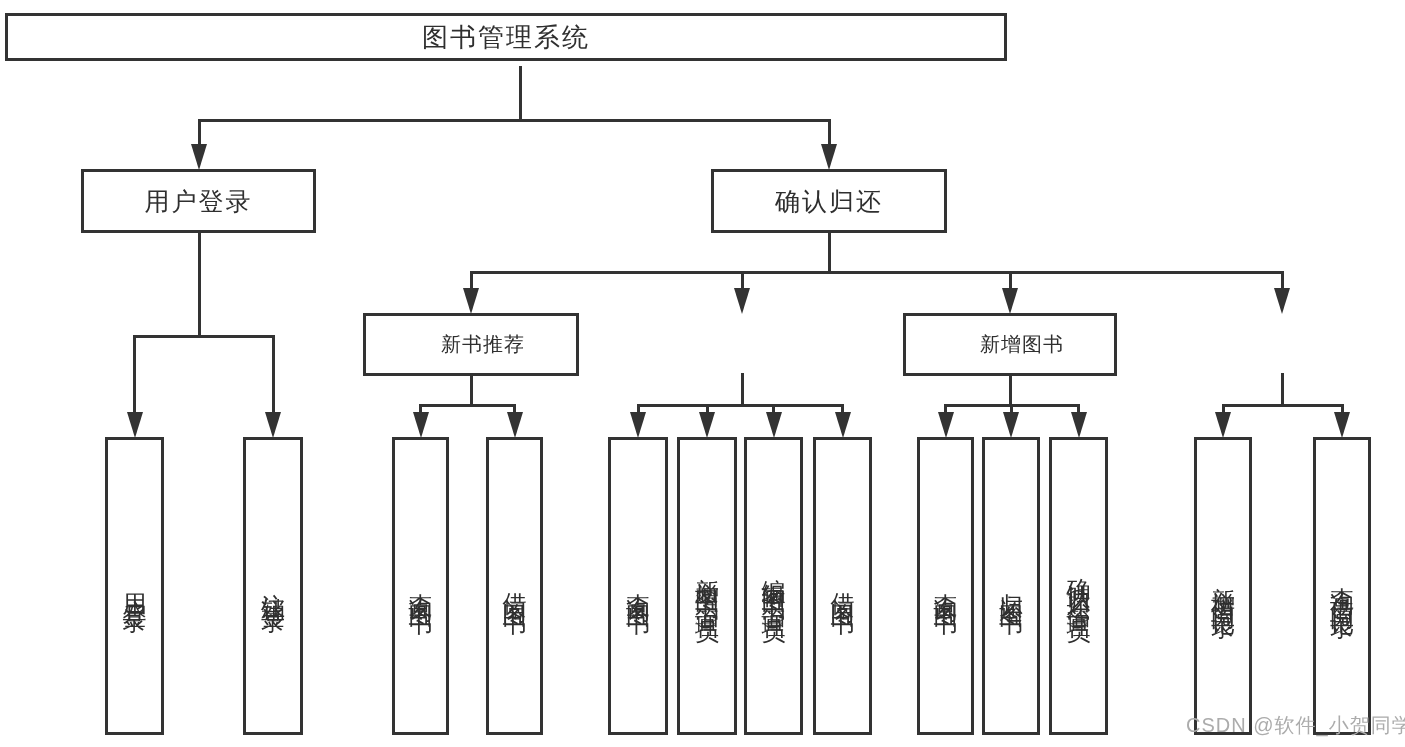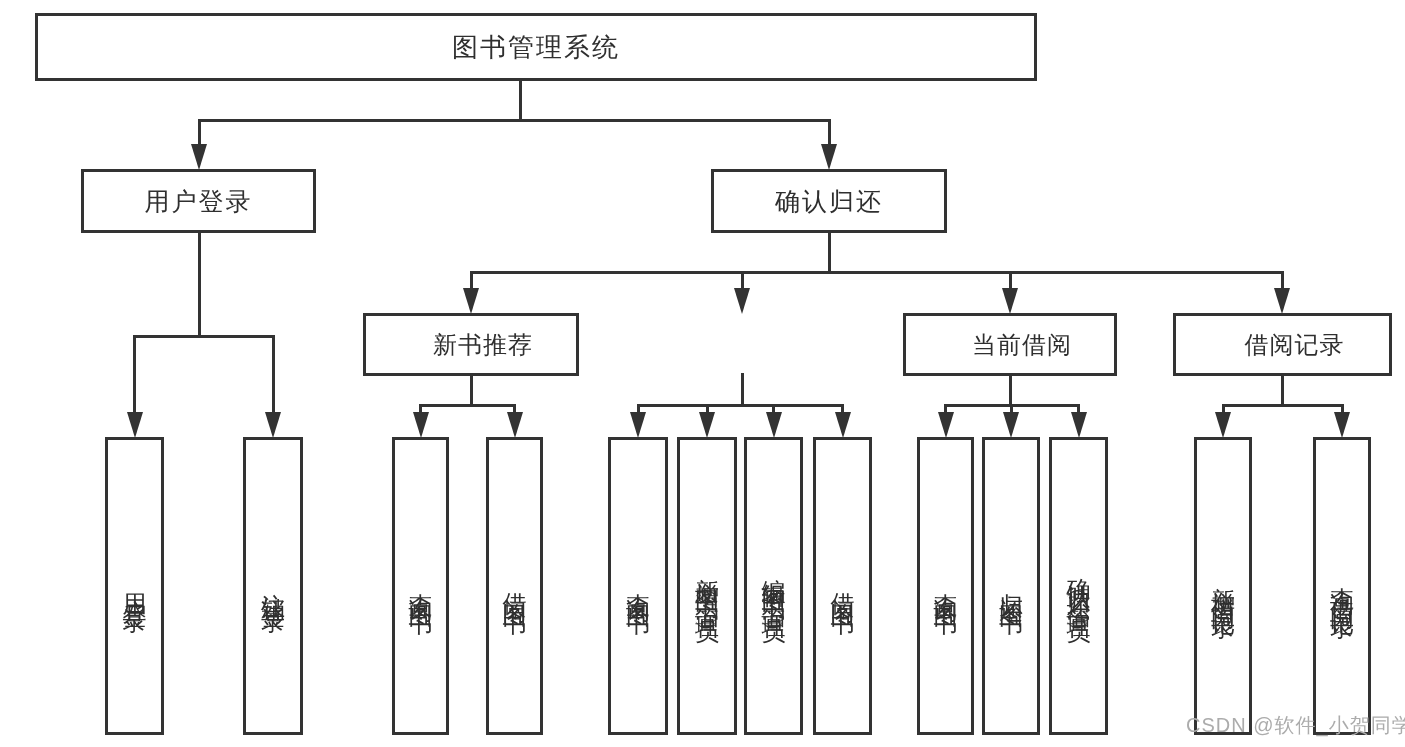--- a/index.html
+++ b/index.html
@@ -8,21 +8,21 @@
   .line{position:absolute;background:#333;}
   .v{width:3px;}
   .h{height:3px;}
   .ah{position:absolute;width:0;height:0;
       border-left:8px solid transparent;border-right:8px solid transparent;
       border-top:26px solid #333;}
   .box{position:absolute;box-sizing:border-box;border:3px solid #333;background:#fff;
        display:flex;align-items:center;justify-content:center;color:#2f2f2f;}
   .t1{font-size:26px;letter-spacing:2px;}
   .t2{font-size:25px;letter-spacing:2px;}
-  .t3{font-size:24px;letter-spacing:1px;padding-left:24px;}
+  .t3{font-size:20px;letter-spacing:1px;padding-left:24px;}
   .vbox span{writing-mode:vertical-rl;font-size:24px;letter-spacing:6px;line-height:1;}
   .wm{position:absolute;left:1186px;top:712px;font-size:20px;color:#acacac;
       font-family:"Liberation Sans",sans-serif;letter-spacing:1px;z-index:9;white-space:nowrap;}
 </style>
 </head>
 <body>
 
 <div id="stage">
 
   <div class="line v" style="left:518.5px;top:66px;height:54px"></div>
@@ -77,44 +77,41 @@
   <div class="line v" style="left:1077px;top:405px;height:13px"></div>
   <div class="ah" style="left:1070.5px;top:412px"></div>
 
   <div class="line v" style="left:1280.5px;top:373px;height:33px"></div>
   <div class="line h" style="left:1221.5px;top:403.5px;width:122px"></div>
   <div class="line v" style="left:1221.5px;top:405px;height:13px"></div>
   <div class="ah" style="left:1215px;top:412px"></div>
   <div class="line v" style="left:1340.5px;top:405px;height:13px"></div>
   <div class="ah" style="left:1334px;top:412px"></div>
 
-  <div class="box t1" style="left:35px;top:13px;width:1002px;height:68px">
+  <div class="box t1" style="left:5px;top:13px;width:1002px;height:48px">
     <span>图书管理系统</span>
   </div>
 
   <div class="box t2" style="left:81px;top:169px;width:235px;height:64px">
     <span>用户登录</span>
   </div>
 
   <div class="box t2" style="left:711px;top:169px;width:236px;height:64px">
     <span>确认归还</span>
   </div>
 
   <div class="box t3" style="left:363px;top:313px;width:216px;height:63px">
     <span>新书推荐</span>
   </div>
 
 
   <div class="box t3" style="left:903px;top:313px;width:214px;height:63px">
-    <span>当前借阅</span>
+    <span>新增图书</span>
   </div>
 
-  <div class="box t3" style="left:1173px;top:313px;width:219px;height:63px">
-    <span>借阅记录</span>
-  </div>
 
   <div class="box vbox" style="left:105px;top:437px;width:59px;height:298px">
     <span>用户登录</span>
   </div>
   <div class="box vbox" style="left:243px;top:437px;width:60px;height:298px">
     <span>注销登录</span>
   </div>
 
   <div class="box vbox" style="left:392px;top:437px;width:57px;height:298px">
     <span>查询图书</span>

